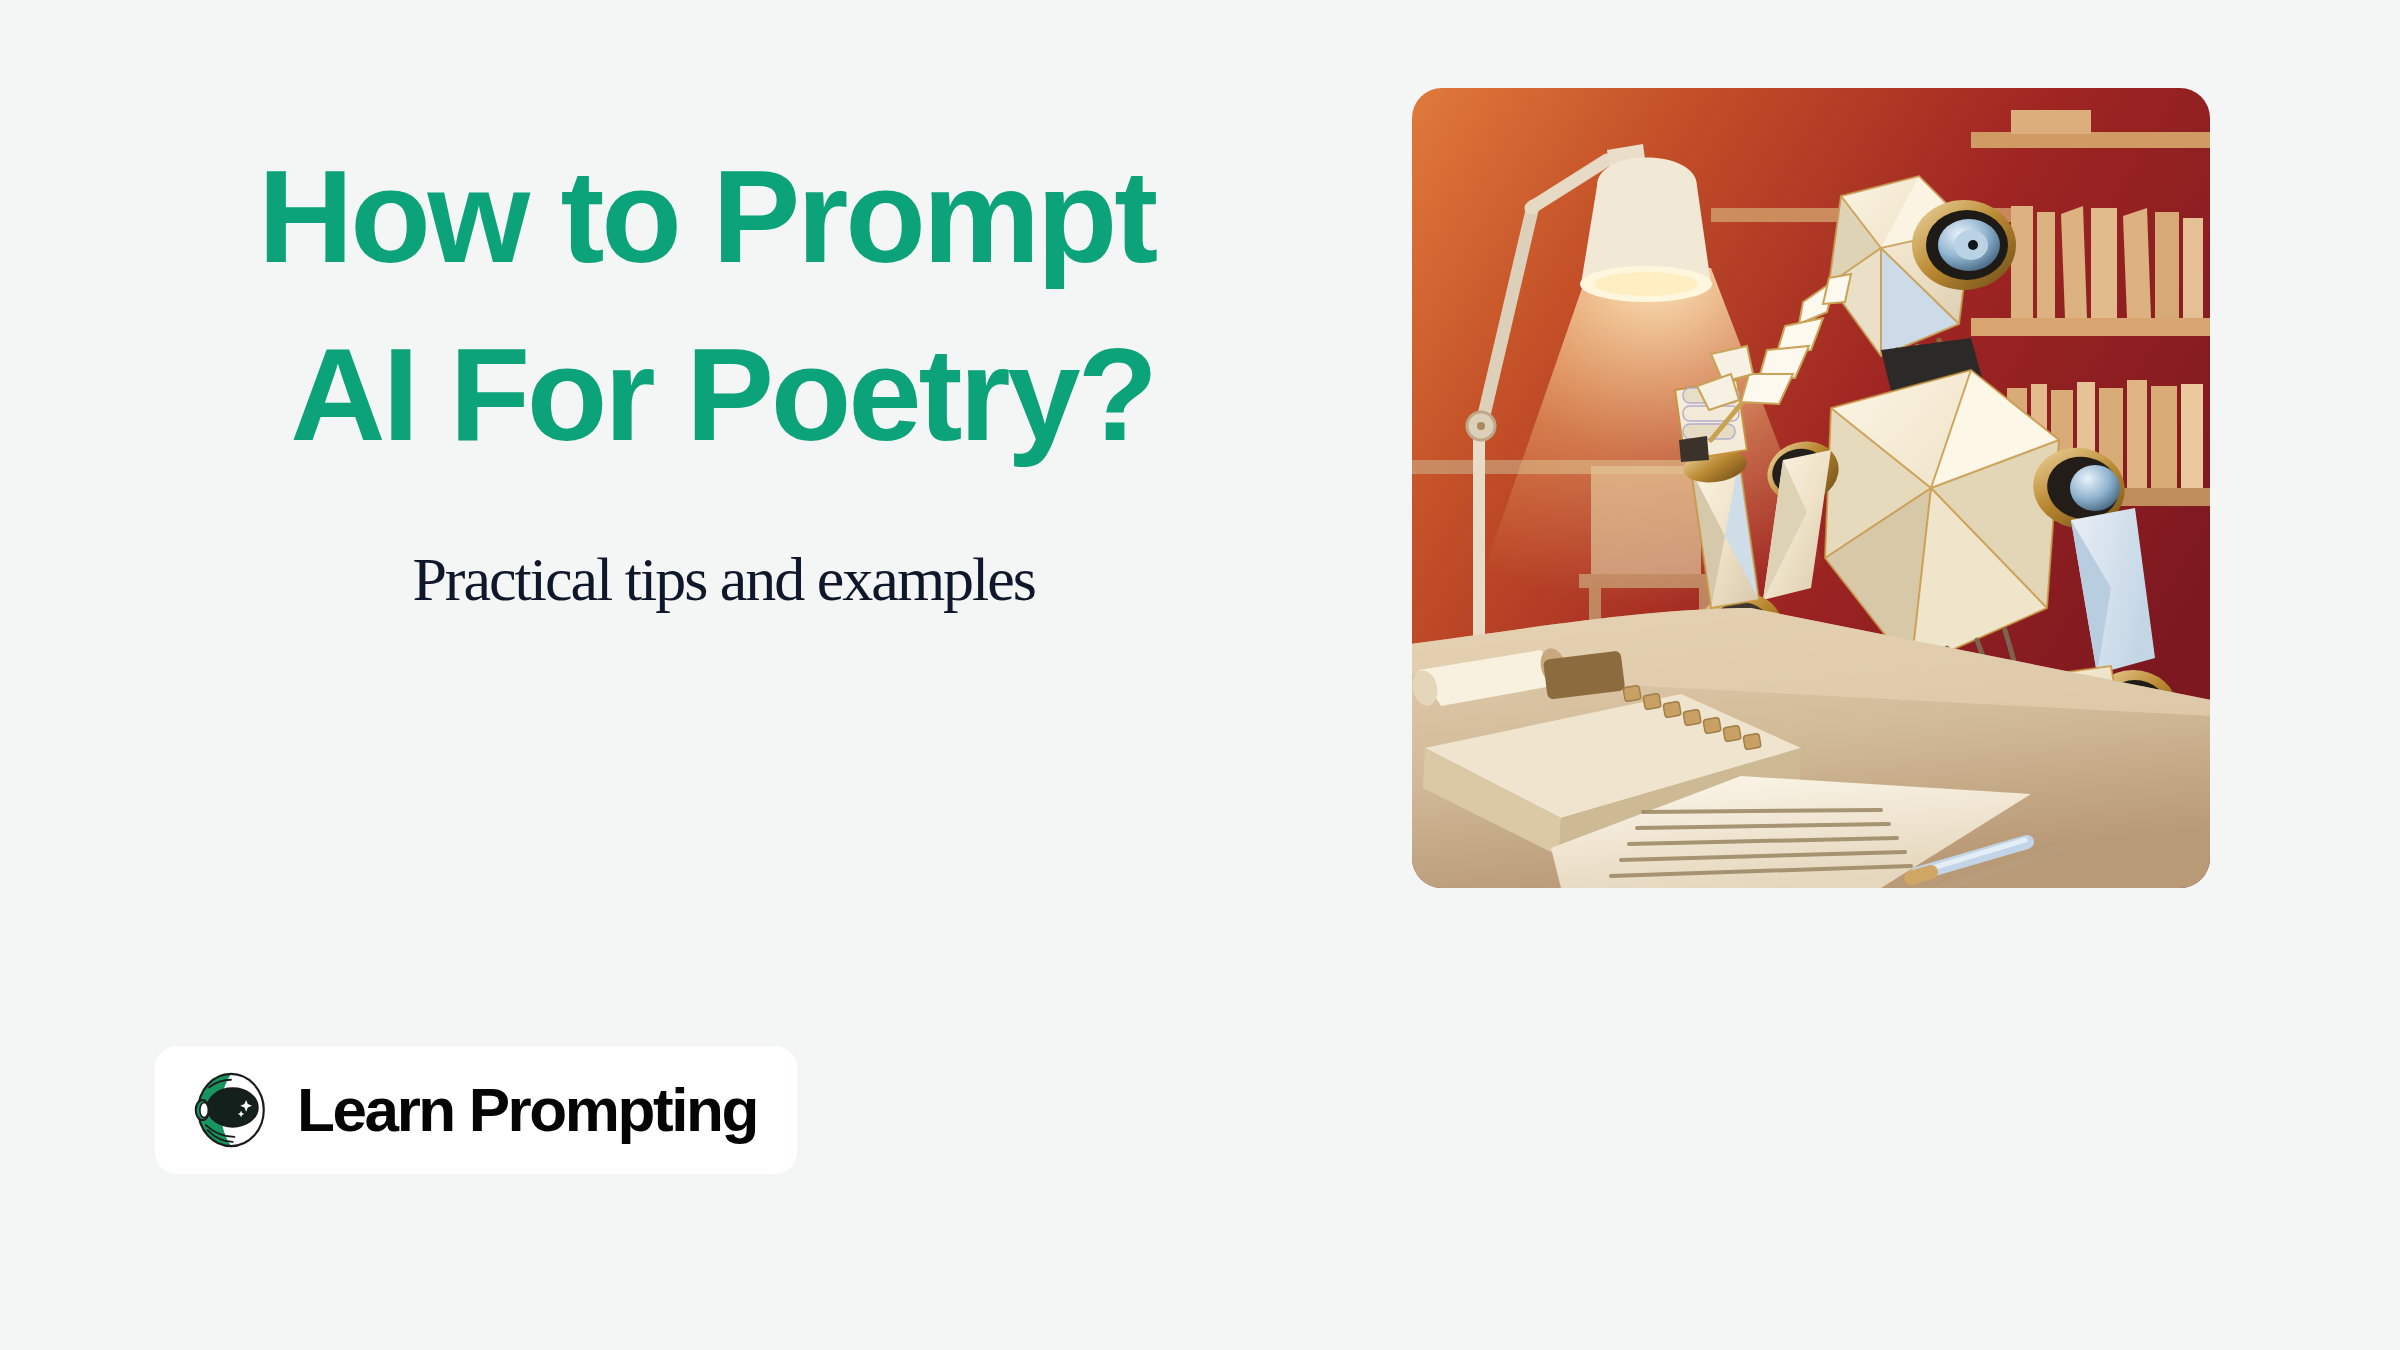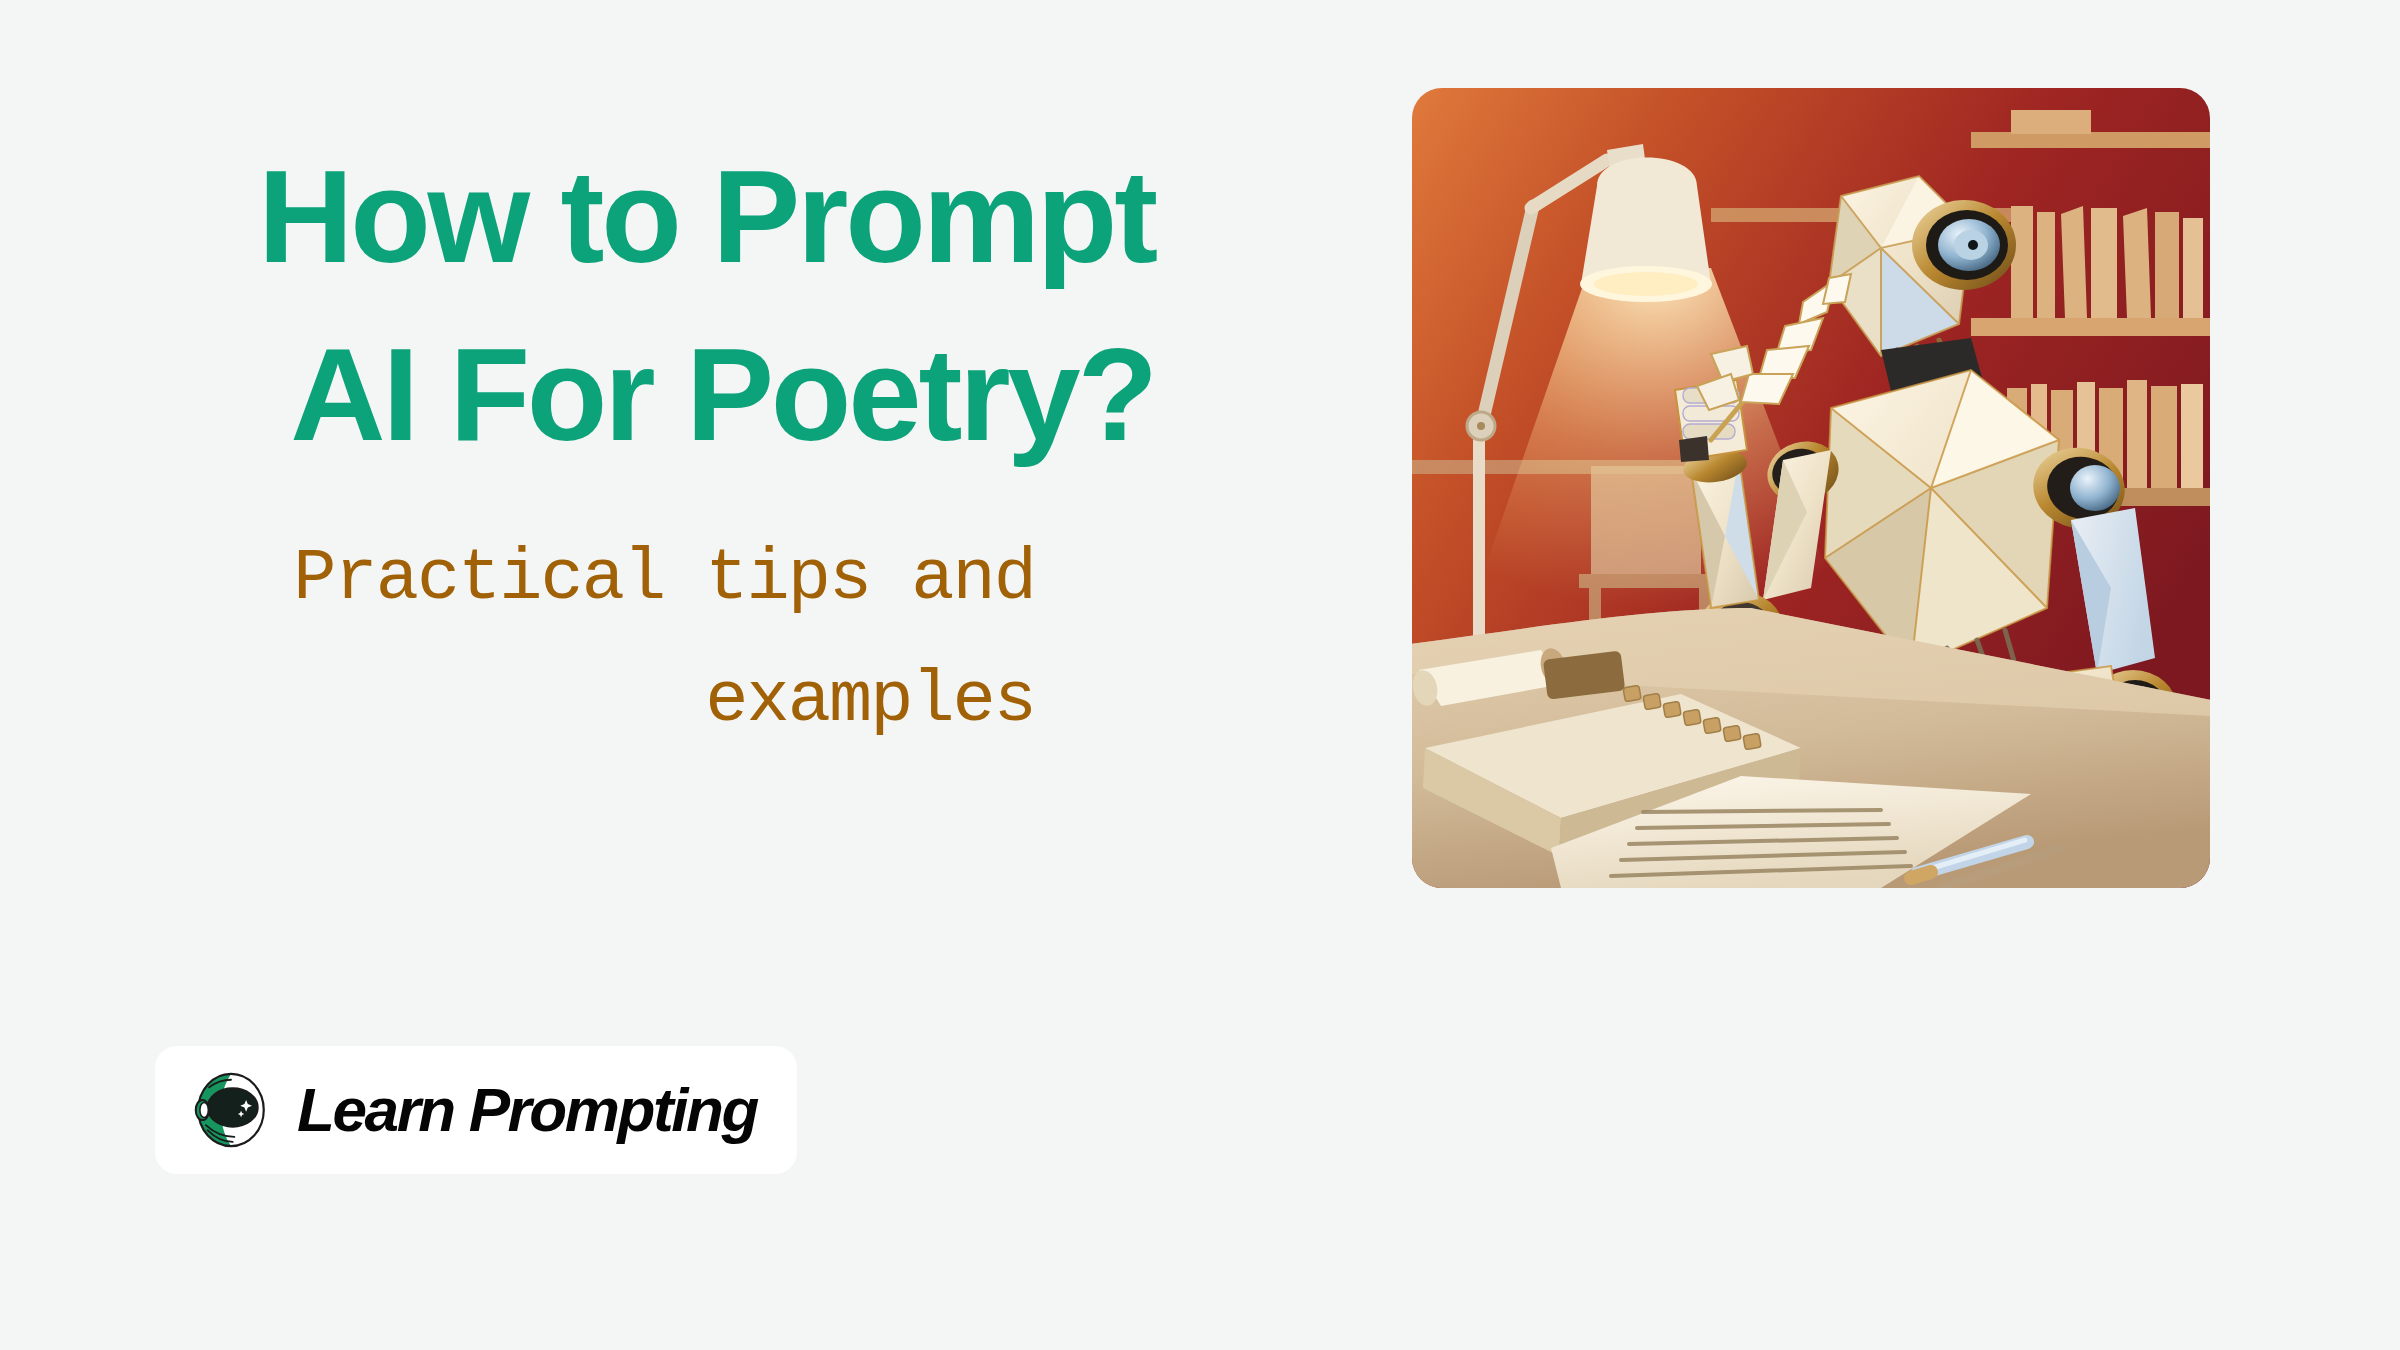--- a/index.html
+++ b/index.html
@@ -35,43 +35,42 @@
     font-family: "Liberation Sans", sans-serif;
     font-size: 132px;
     line-height: 178px;
     font-weight: 700;
     letter-spacing: -3.2px;
     max-width: 1000px;
   }
   .subhead {
     margin: 0;
     padding-top: 34px;
-    color: #a16207;
-    font-family: Liberation Mono, monospace;
-    font-size: 72px;
+    color: #0f172a;
+    font-family: Liberation Serif, serif;
+    font-size: 62px;
     line-height: 122px;
     font-weight: 400;
     letter-spacing: -2px;
     max-width: 880px;
   }
 
   
   .badge {
     position: absolute;
     left: 155px;
     top: 1046px;
     height: 128px;
     display: flex;
     align-items: center;
     gap: 24px;
     padding: 0 40px 0 34px;
     background: #ffffff;
     border-radius: 22px;
     box-sizing: border-box;
-    font-style: italic;
   }
   .badge-mark {
     width: 84px;
     height: 84px;
     flex: 0 0 84px;
     display: block;
   }
   .badge-text {
     font-family: "Liberation Sans", sans-serif;
     font-size: 62px;

